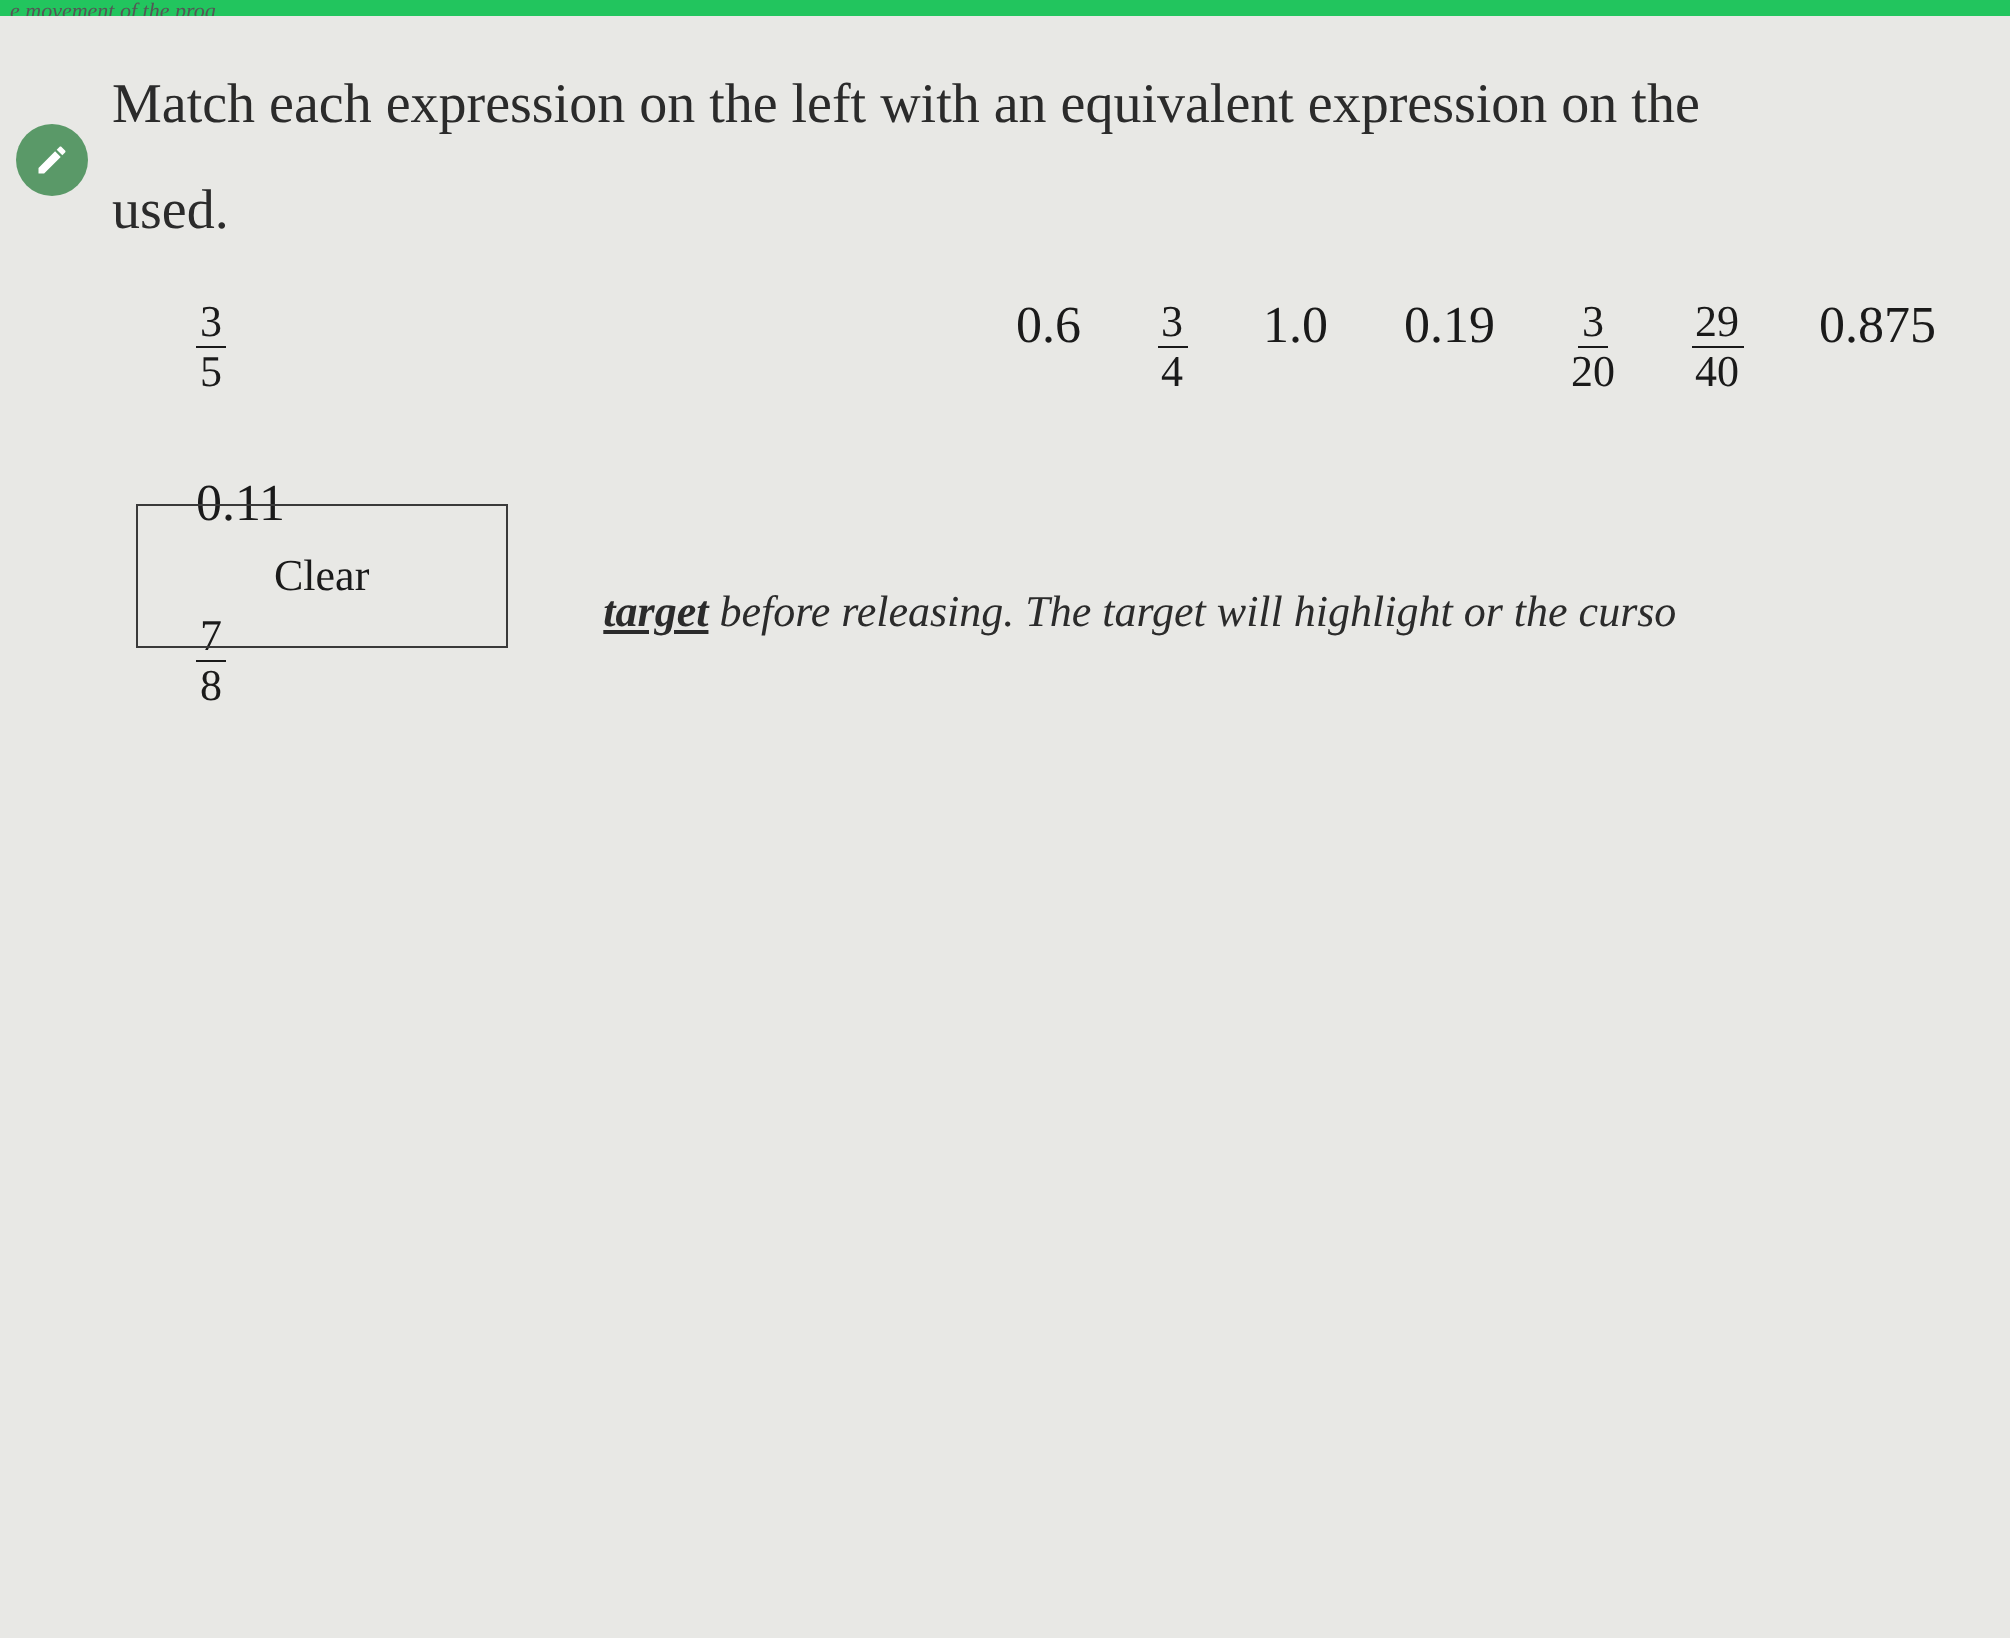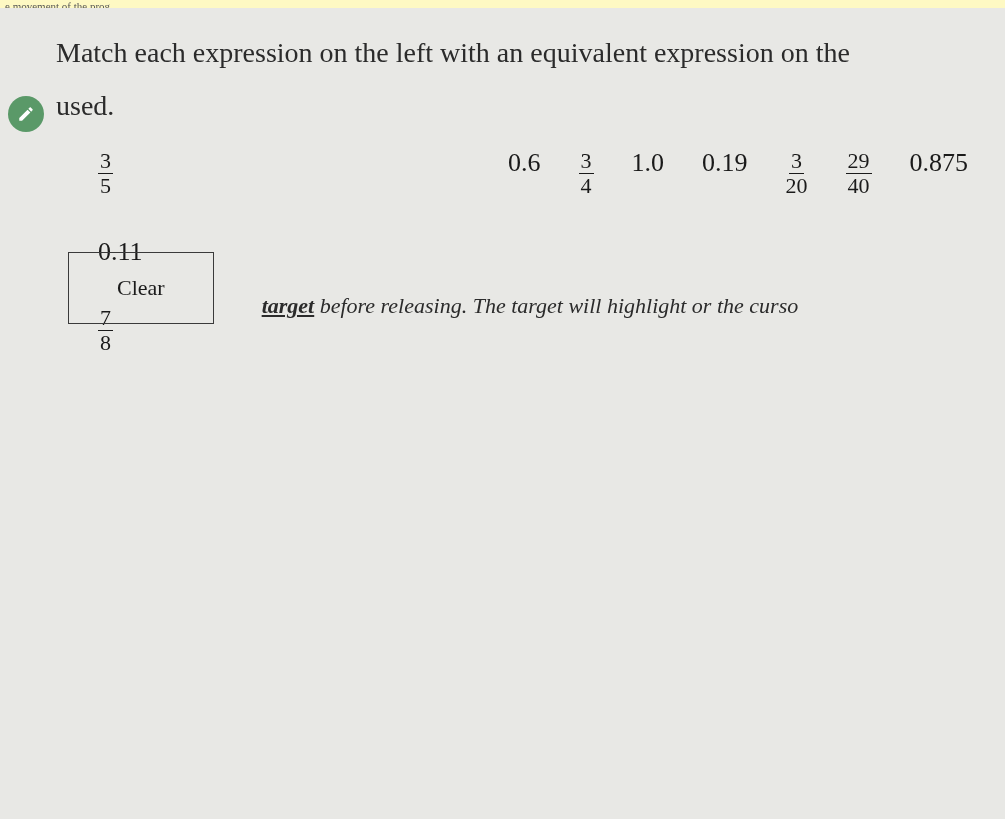--- a/index.html
+++ b/index.html
@@ -9,34 +9,35 @@
     }
     body {
       font-family: Georgia, 'Times New Roman', serif;
       background: #e8e8e5;
       width: 1005px;
       height: 819px;
       overflow: hidden;
       position: relative;
     }
     .top-bar {
-      background: #fef9c3;
+      background: #22c55e;
       height: 8px;
+      font-style: italic;
       font-size: 11px;
       color: #555;
       padding-left: 5px;
       overflow: hidden;
     }
     .content {
       padding: 18px 0 0 0;
       position: relative;
     }
     .header-row {
       display: flex;
-      align-items: flex-end;
+      align-items: center;
       gap: 12px;
       padding-left: 8px;
     }
     .edit-icon {
       width: 36px;
       height: 36px;
       background: #5a9968;
       border-radius: 50%;
       display: flex;
       align-items: center;
@@ -99,21 +100,21 @@
       bottom: 30px;
       left: 68px;
       right: 0;
       display: flex;
       align-items: center;
       gap: 48px;
     }
     .clear-btn {
       border: 1.5px solid #3a3a3a;
       background: transparent;
-      padding: 22px 48px;
+      padding: 22px 68px;
       font-size: 22px;
       font-family: Georgia, serif;
       color: #1a1a1a;
       cursor: pointer;
     }
     .hint-text {
       font-size: 22px;
       color: #2b2b2b;
       font-style: italic;
       line-height: 1.6;

